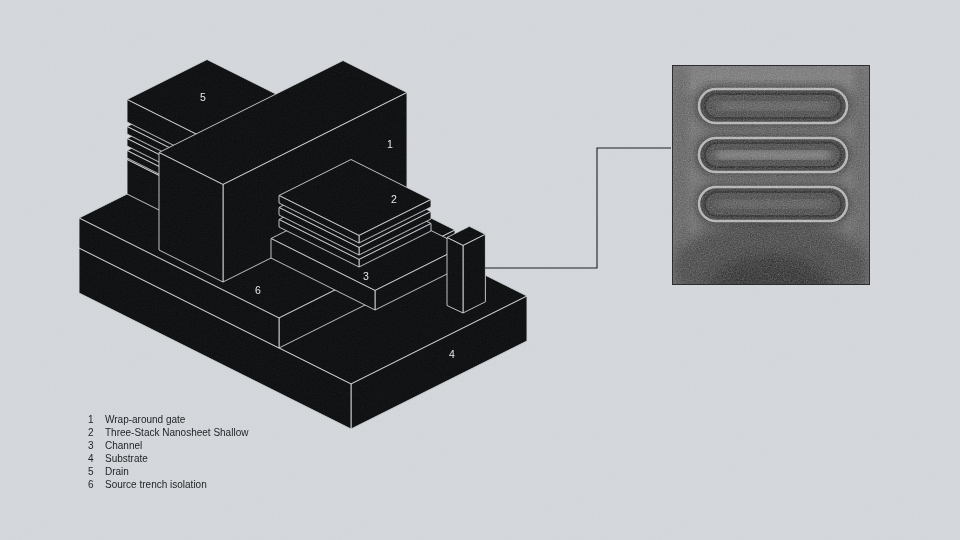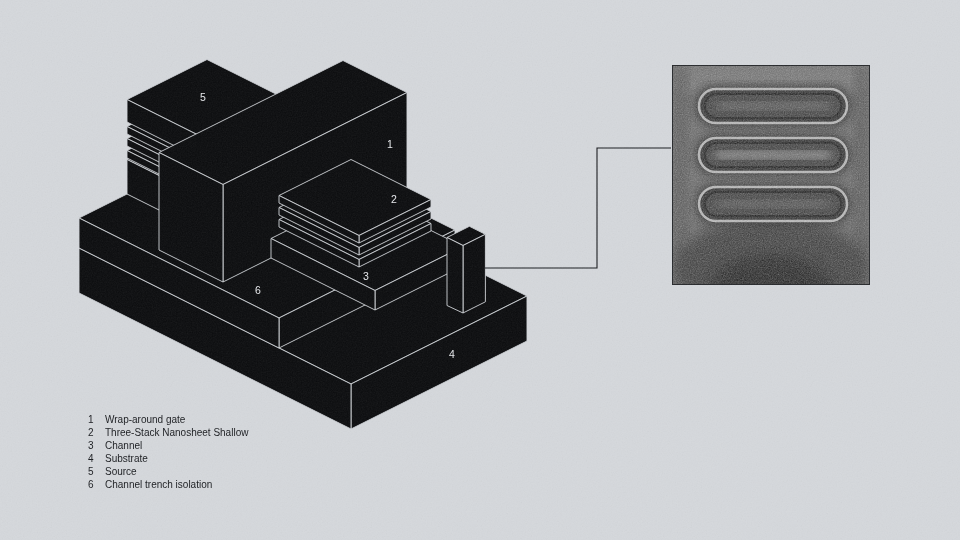--- a/index.html
+++ b/index.html
@@ -109,25 +109,25 @@
     <div class="legend-row">
       <span class="lg-num">3</span>
       <span class="lg-label">Channel</span>
     </div>
     <div class="legend-row">
       <span class="lg-num">4</span>
       <span class="lg-label">Substrate</span>
     </div>
     <div class="legend-row">
       <span class="lg-num">5</span>
-      <span class="lg-label">Source</span>
+      <span class="lg-label">Drain</span>
     </div>
     <div class="legend-row">
       <span class="lg-num">6</span>
-      <span class="lg-label">Channel trench isolation</span>
+      <span class="lg-label">Source trench isolation</span>
     </div>
   </div>
 
   <div class="inset">
     <svg width="196" height="218" viewBox="0 0 196 218">
       <defs>
         <filter id="soft">
             <feGaussianBlur stdDeviation="4"></feGaussianBlur>
           </filter>
         <filter id="soft2">

